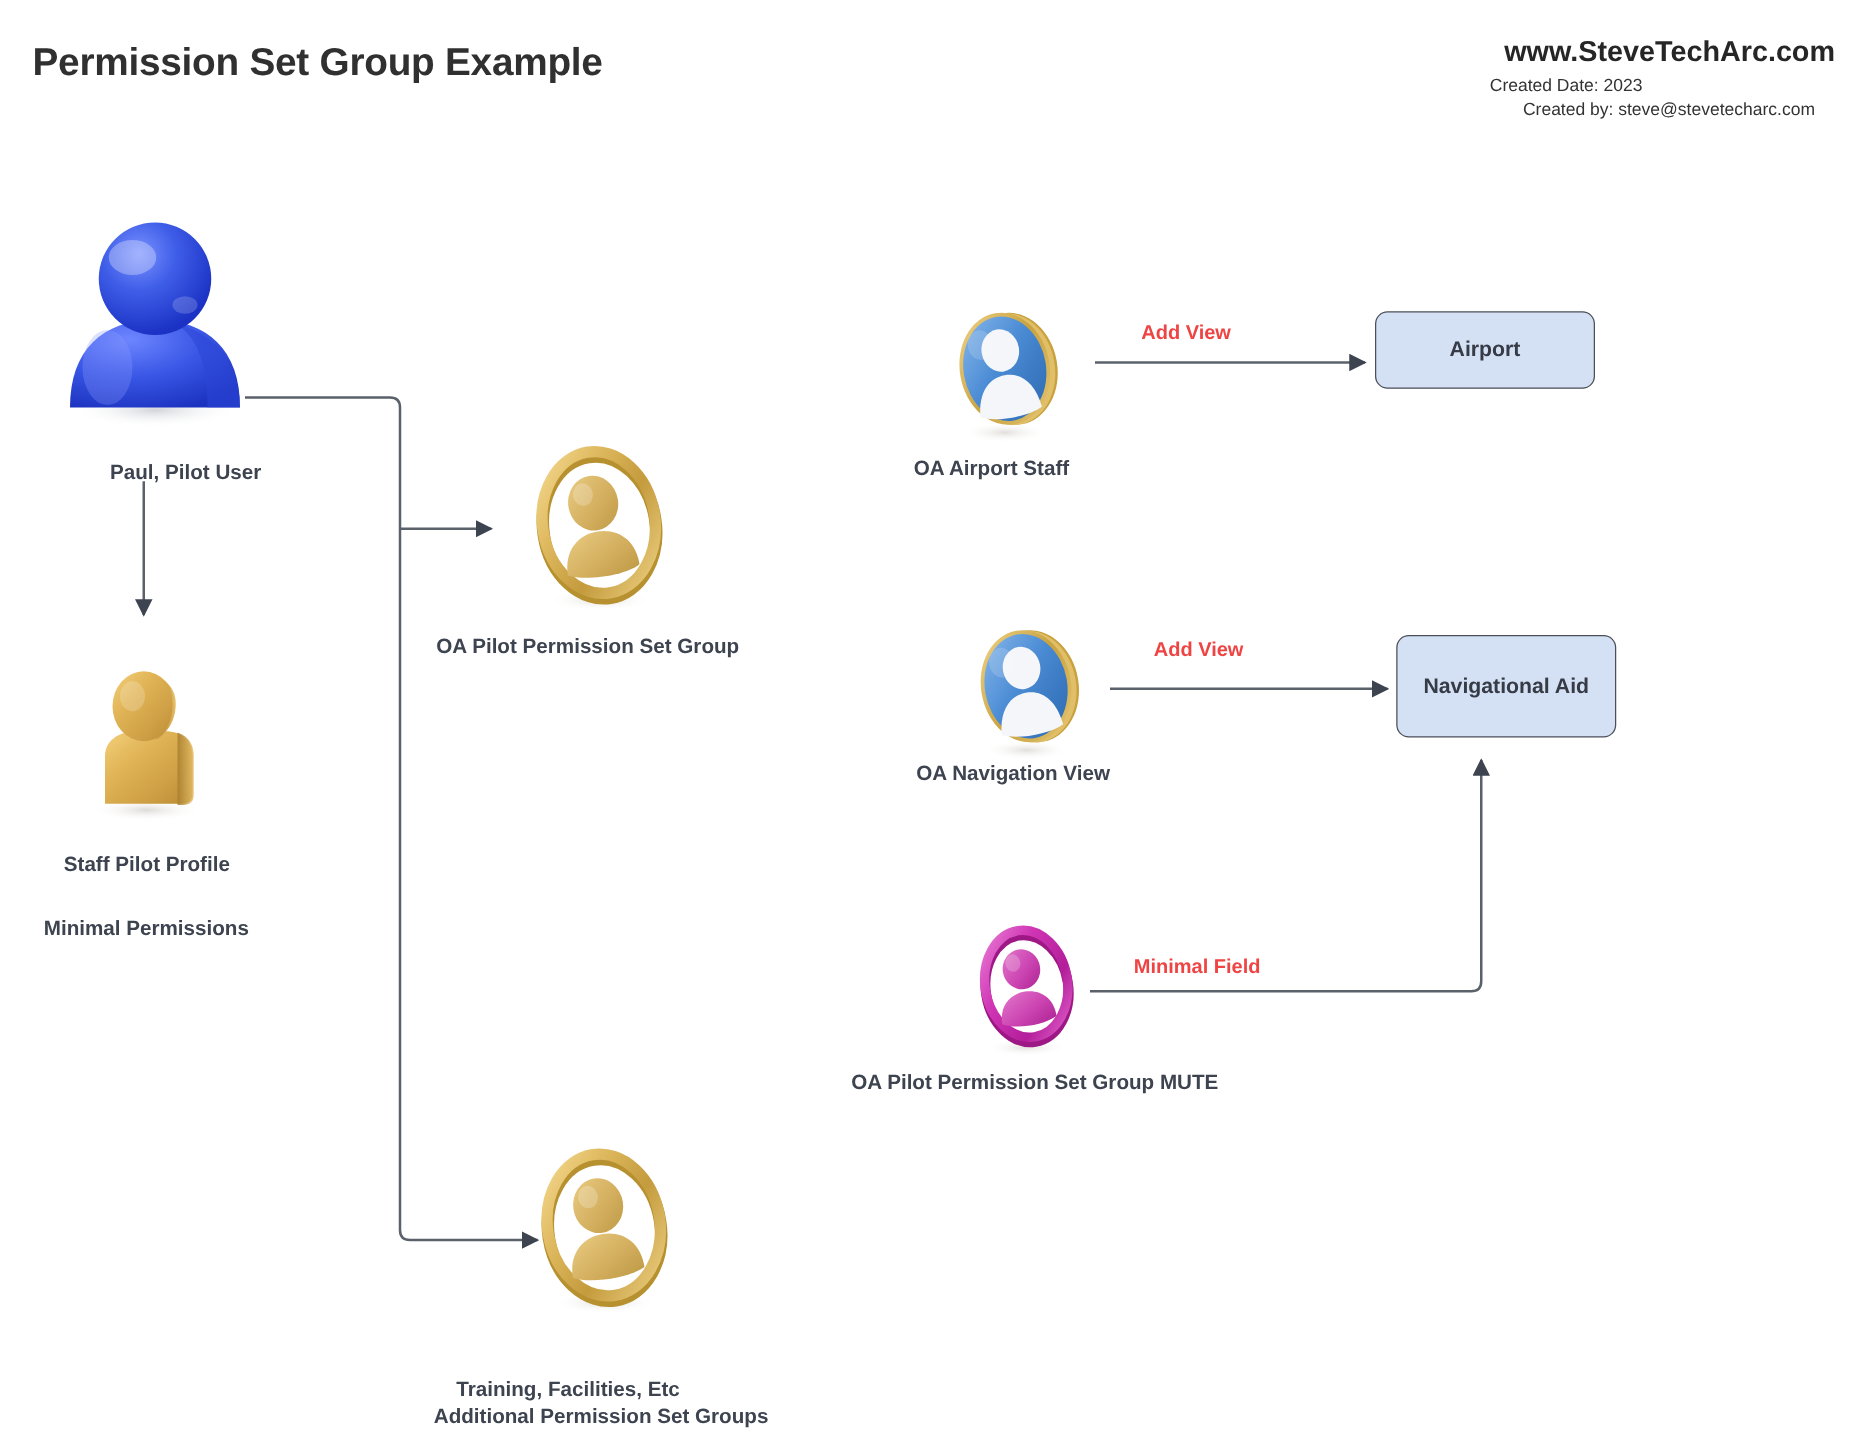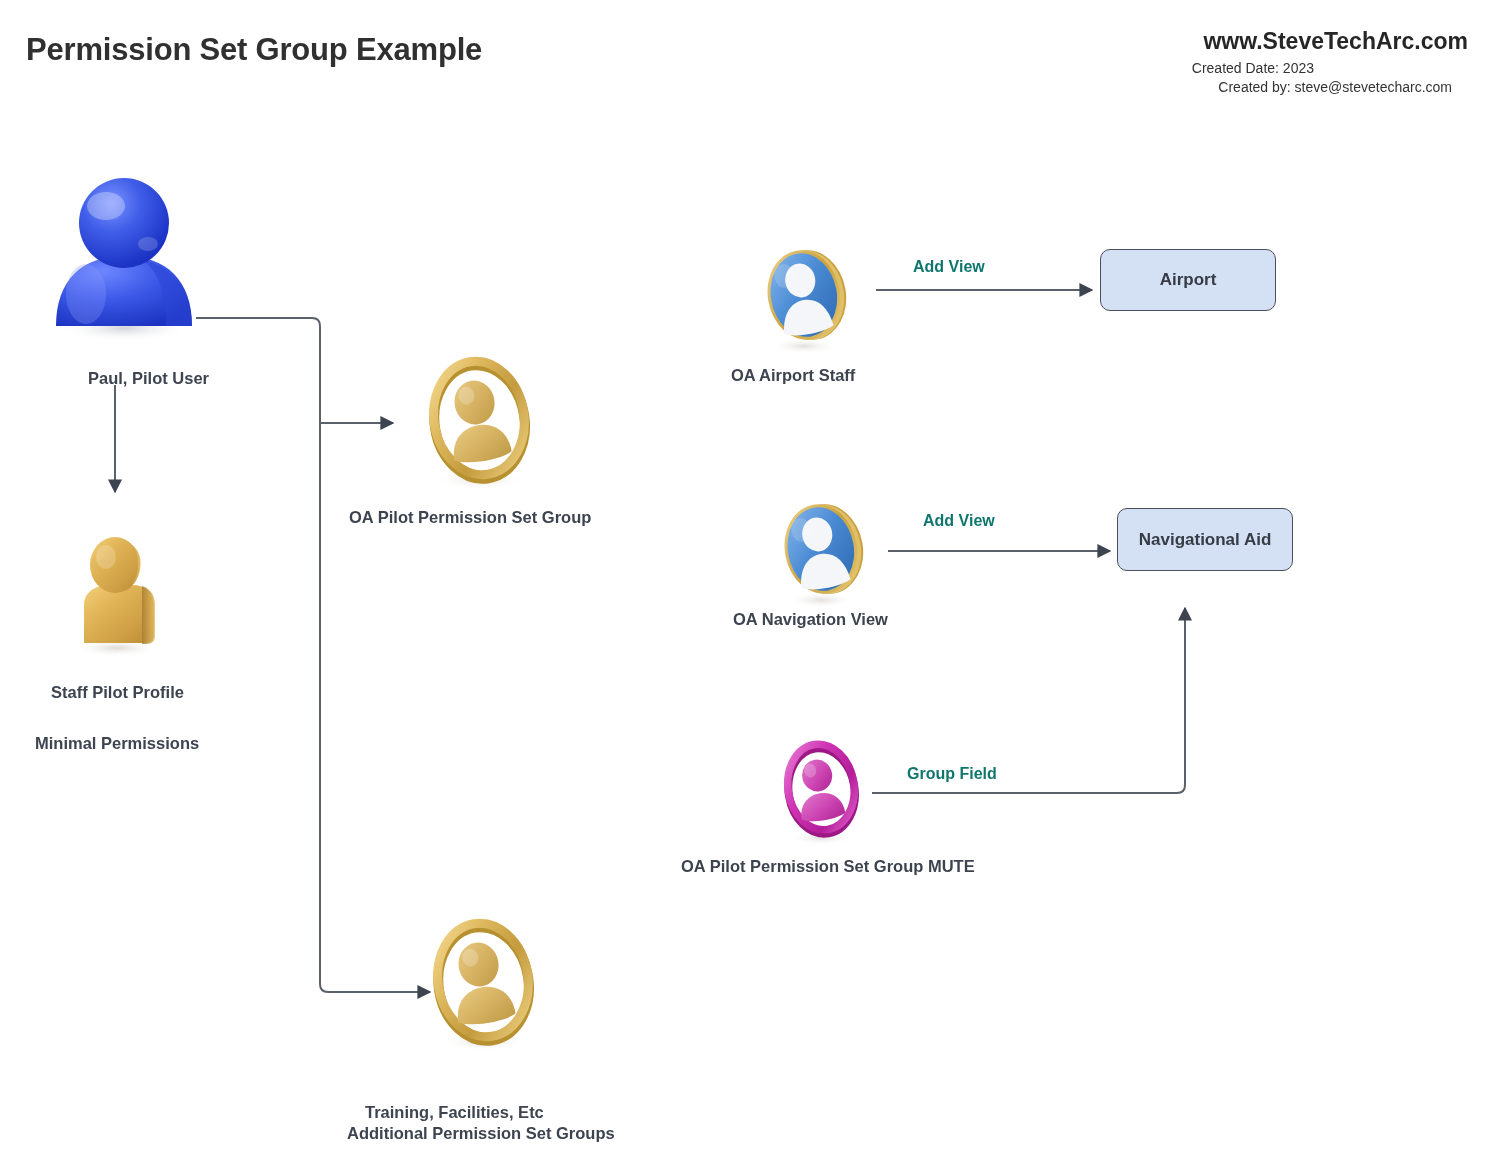--- a/index.html
+++ b/index.html
@@ -60,21 +60,21 @@
     position: absolute;
     font-size: 16.5px;
     font-weight: bold;
     color: #3d4450;
     white-space: nowrap;
   }
   .edge-label {
     position: absolute;
     font-size: 16px;
     font-weight: bold;
-    color: #0f766e;
+    color: #ef4444;
     white-space: nowrap;
   }
   .box {
     position: absolute;
     background: #d4e1f5;
     border: 1.6px solid #4a4f58;
     border-radius: 10px;
     display: flex;
     align-items: center;
     justify-content: center;
@@ -304,21 +304,21 @@
         <ellipse cx="37" cy="32" rx="6" ry="7" fill="#ffffff" opacity=".22"></ellipse>
       </g>
     </svg>
   </div>
   <div class="node-label" style="left:681px; top:857px;">OA Pilot Permission Set Group MUTE</div>
 
   <div class="box" style="left:1100px; top:249px; width:176px; height:62px;">
     <span>Airport</span>
   </div>
 
-  <div class="box" style="left:1117px; top:508px; width:176px; height:63px;">
+  <div class="box" style="left:1117px; top:508px; width:176px; height:82px;">
     <span>Navigational Aid</span>
   </div>
 
   <div class="edge-label" style="left:913px; top:258px;">Add View</div>
   <div class="edge-label" style="left:923px; top:512px;">Add View</div>
-  <div class="edge-label" style="left:907px; top:765px;">Group Field</div>
+  <div class="edge-label" style="left:907px; top:765px;">Minimal Field</div>
 
 </div>
 
 </body></html>

